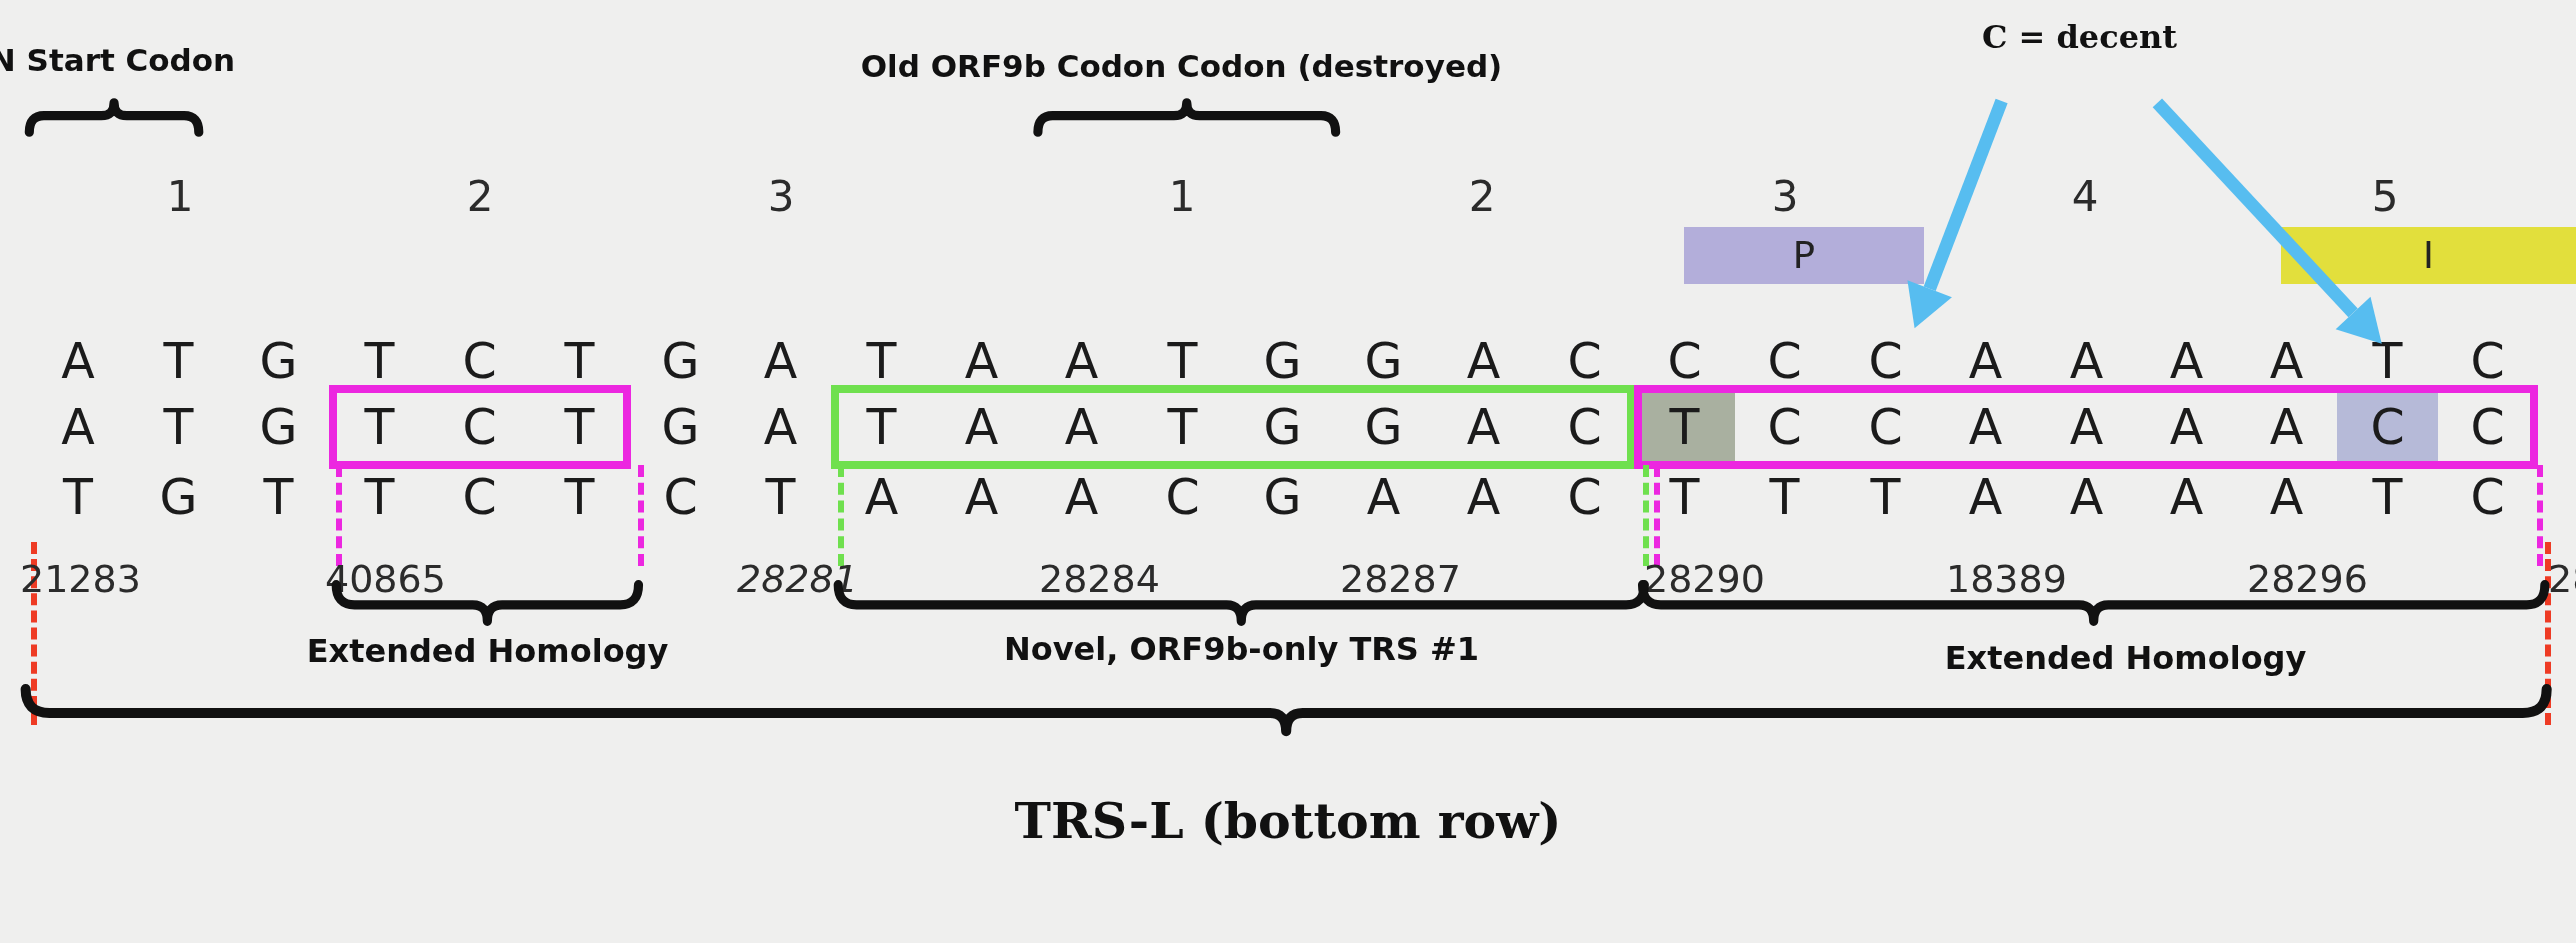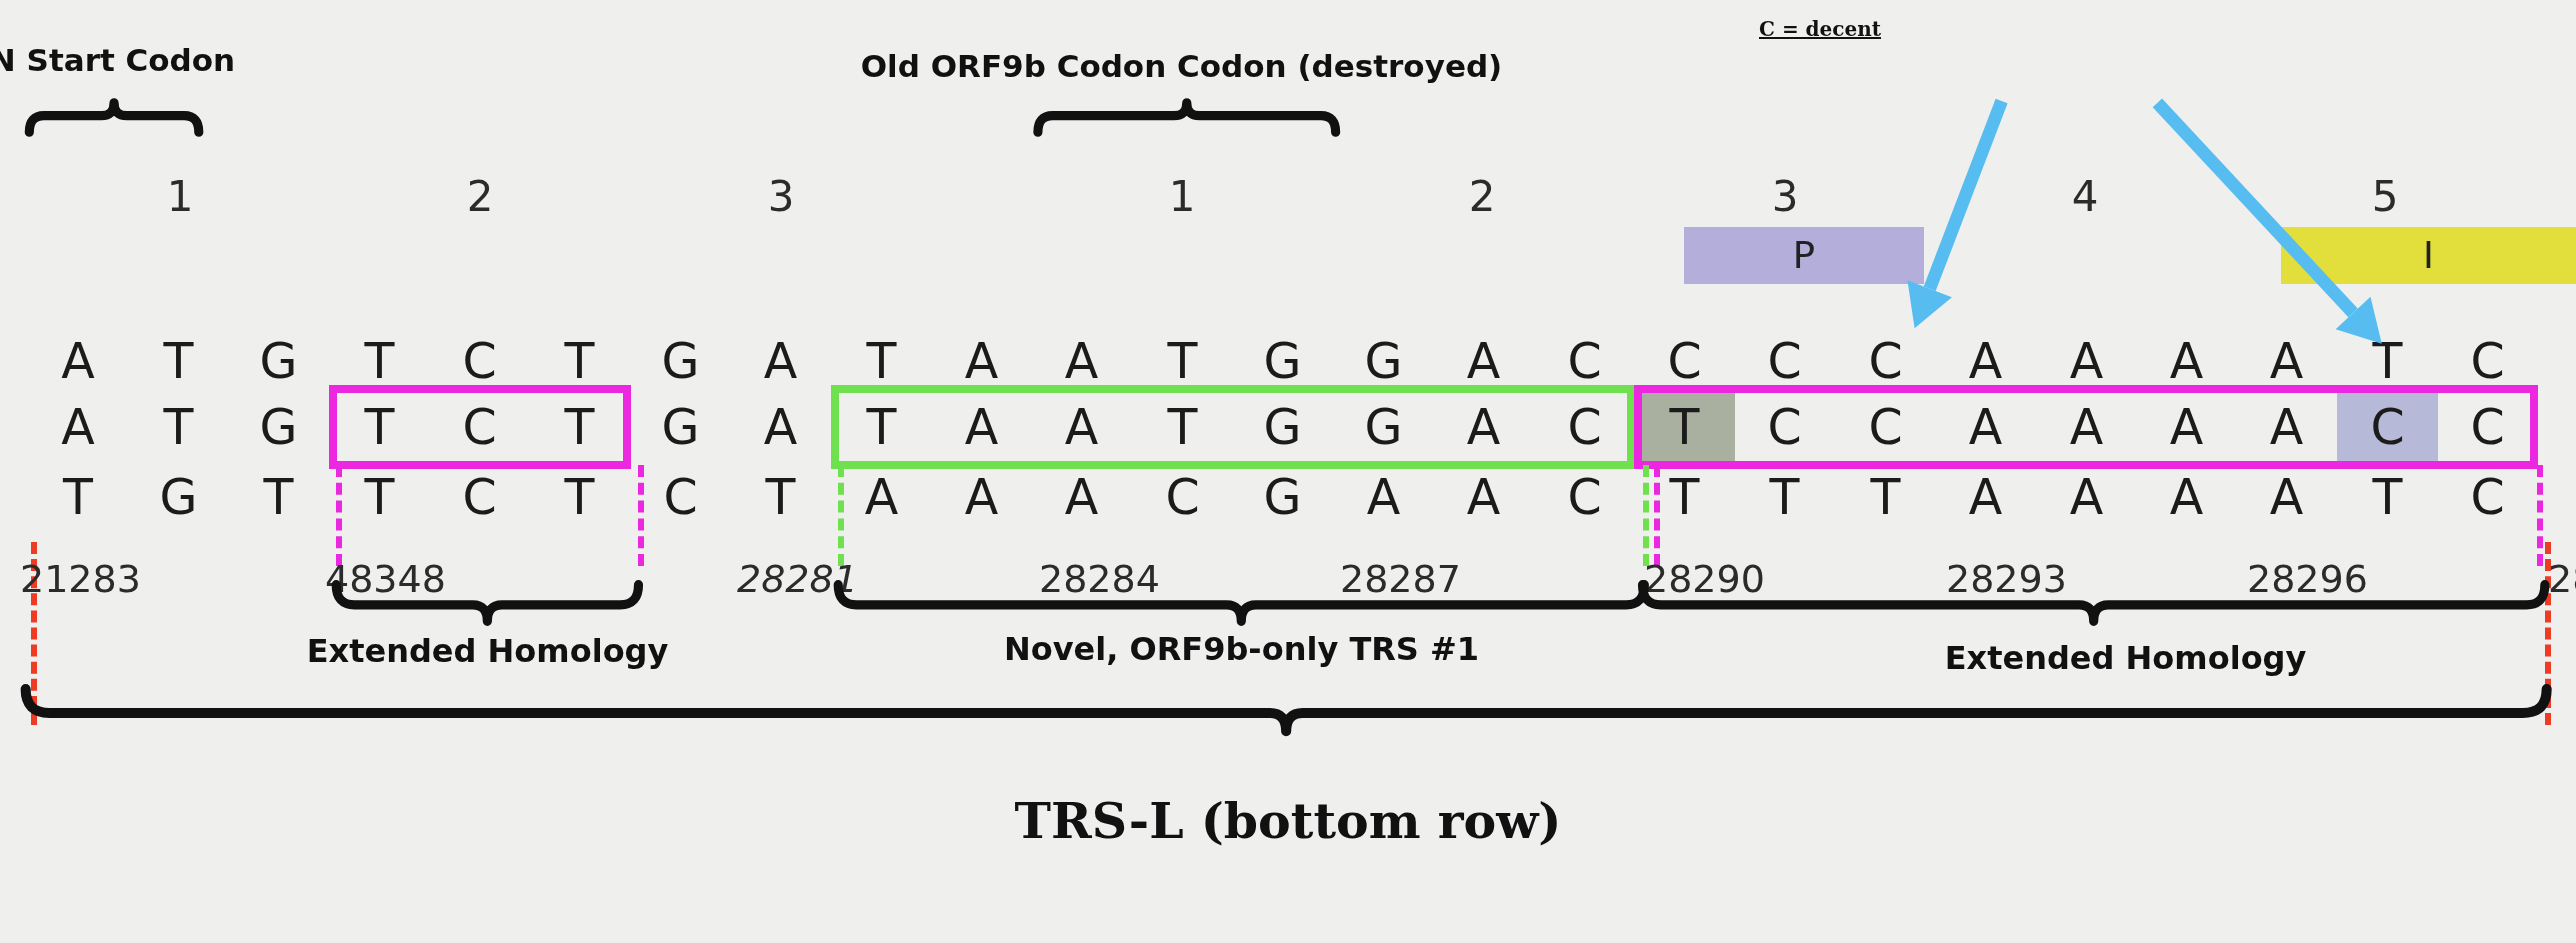--- a/index.html
+++ b/index.html
@@ -72,24 +72,24 @@
     color:#111;
     white-space:nowrap;
     text-align:center;
   }
 
   
   .serifcallout{
     position:absolute;
     font-family:"DejaVu Serif", serif;
     font-weight:bold;
-    font-size:20px;
-    color:#111;
+    font-size:32px;
+    color:#111;
+    text-align:center;
     line-height:1.25;
-    text-decoration:underline;
   }
   .title{
     position:absolute;
     font-family:"DejaVu Serif", serif;
     font-weight:bold;
     font-size:49px;
     color:#111;
     text-align:center;
     line-height:1.35;
     width:100%;
@@ -244,26 +244,26 @@
       <div class="base rowBot" style="left: 1935px;">A</div>
       <div class="base rowBot" style="left: 2036px;">A</div>
       <div class="base rowBot" style="left: 2136px;">A</div>
       <div class="base rowBot" style="left: 2236px;">A</div>
       <div class="base rowBot" style="left: 2337px;">T</div>
       <div class="base rowBot" style="left: 2437px;">C</div>
     </div>
 
   <div id="posnums">
       <div class="posnum" style="left: 20px;">21283</div>
-      <div class="posnum" style="left: 325px;">48348</div>
+      <div class="posnum" style="left: 325px;">40865</div>
       <div class="posnum" style="left: 737px; font-style: italic;">28281</div>
       <div class="posnum" style="left: 1039px;">28284</div>
       <div class="posnum" style="left: 1340px;">28287</div>
       <div class="posnum" style="left: 1644px;">28290</div>
-      <div class="posnum" style="left: 1946px;">28293</div>
+      <div class="posnum" style="left: 1946px;">18389</div>
       <div class="posnum" style="left: 2247px;">28296</div>
       <div class="posnum" style="left: 2548px;">28</div>
     </div>
 
   <div id="brklabels">
       <div class="bracketlabel" style="left: -62px; width: 1099px; top: 632px;">Extended Homology</div>
       <div class="bracketlabel" style="left: 692px; width: 1099px; top: 630px;">Novel, ORF9b-only TRS #1</div>
       <div class="bracketlabel" style="left: 1576px; width: 1099px; top: 639px;">Extended Homology</div>
     </div>
 

